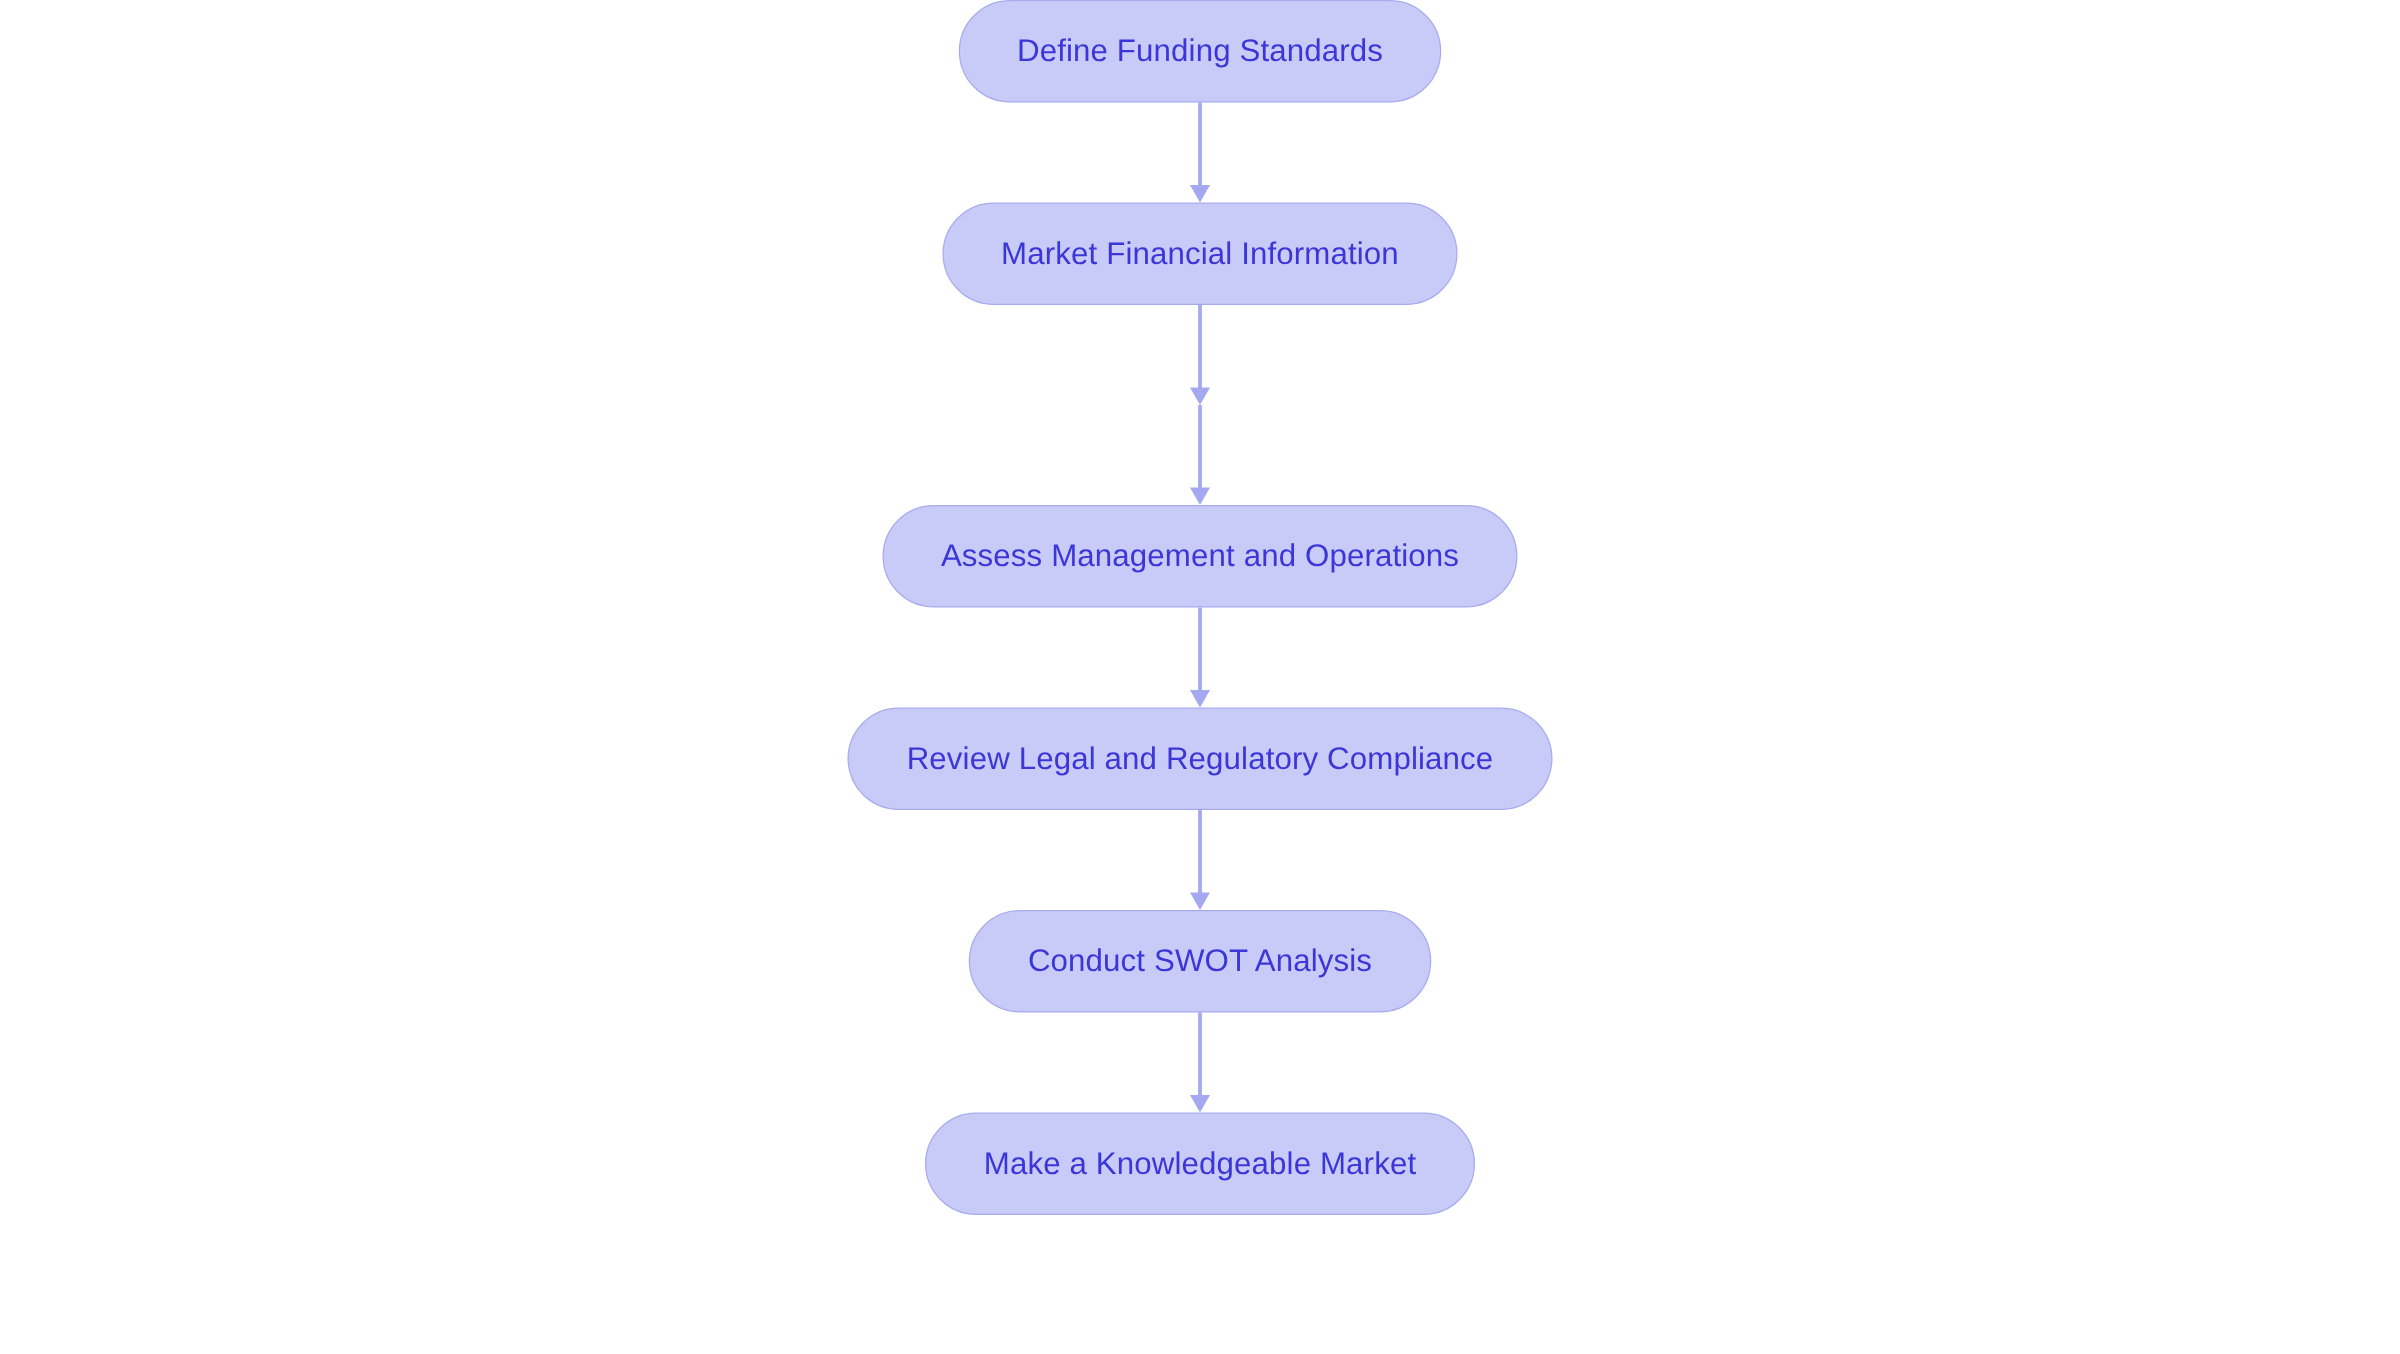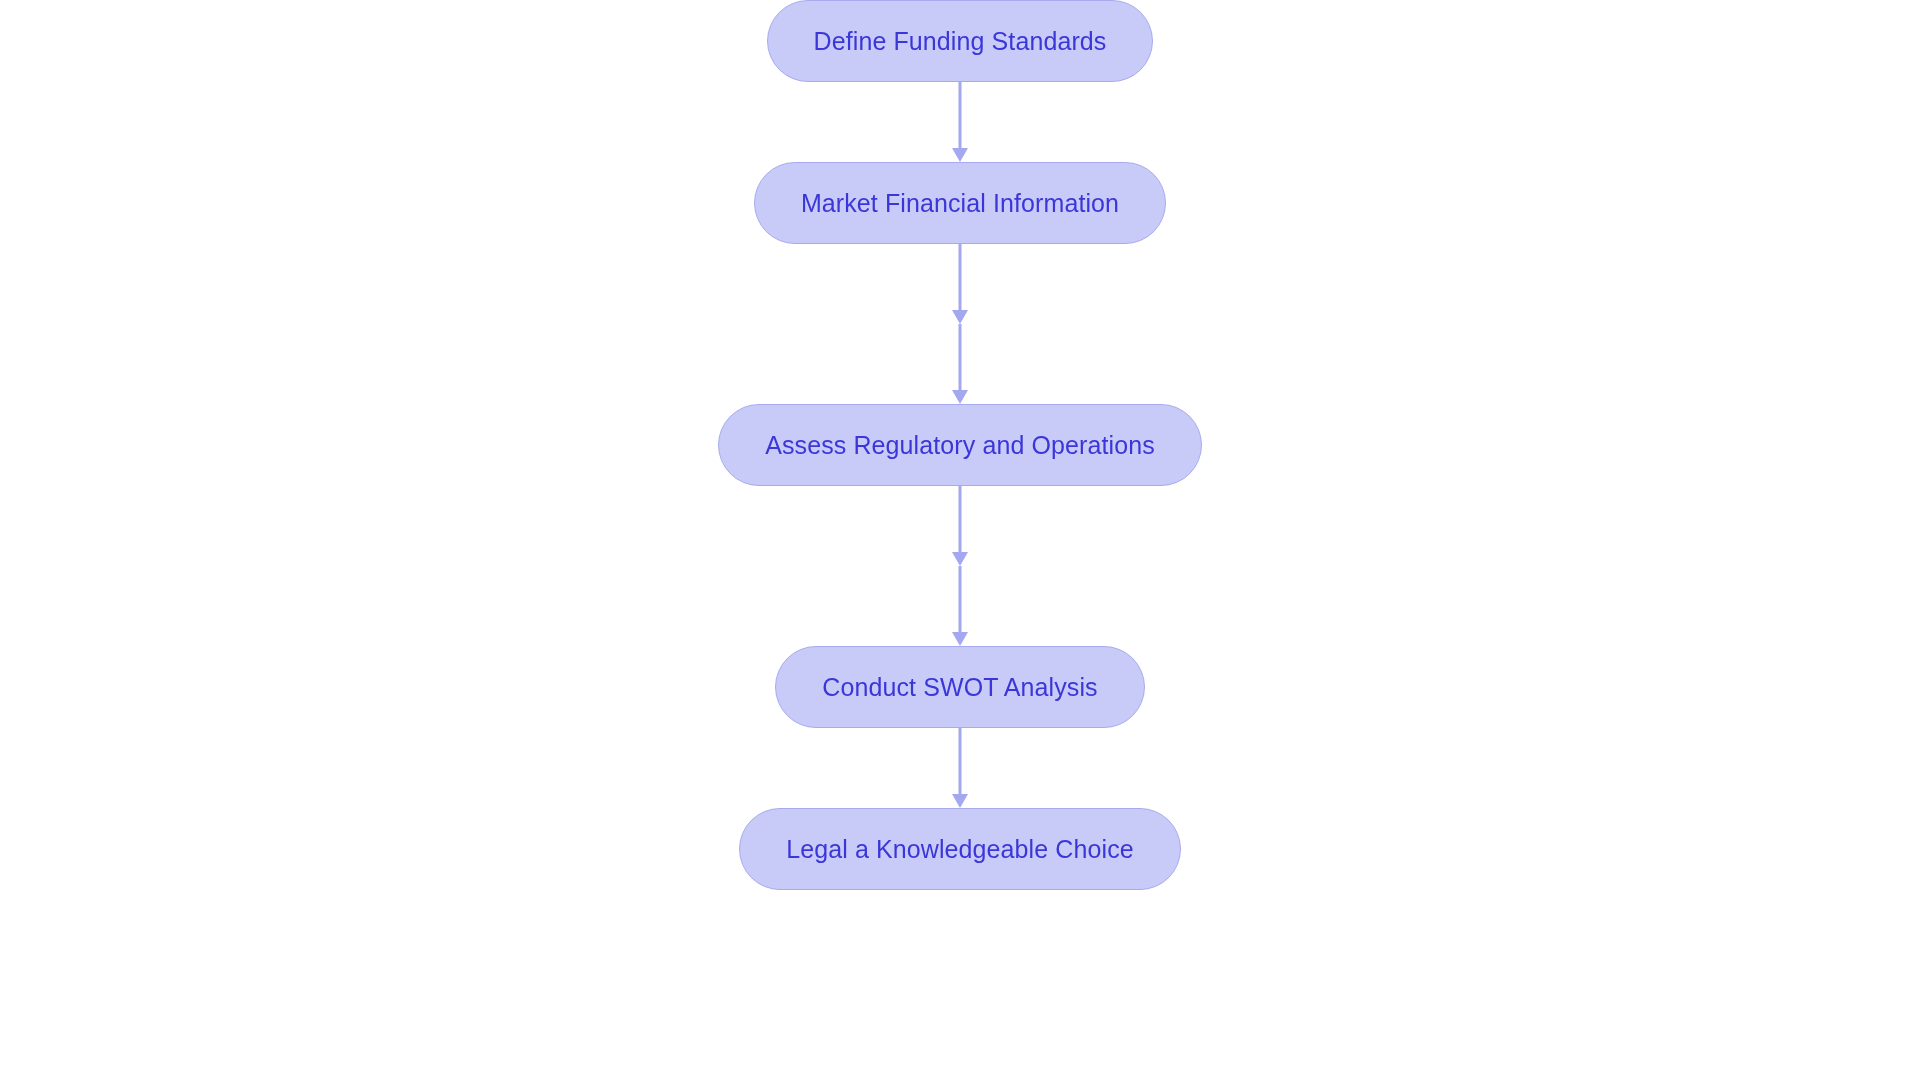--- a/index.html
+++ b/index.html
@@ -108,41 +108,44 @@
       <div class="flow-connector-arrowhead"></div>
     </div>
 
 
     <div class="flow-connector">
       <div class="flow-connector-line"></div>
       <div class="flow-connector-arrowhead"></div>
     </div>
 
     <div class="flow-node">
-      <span class="flow-node-label">Assess Regulatory and Operations</span>
+      <span class="flow-node-label">Assess Management and Operations</span>
     </div>
 
     <div class="flow-connector">
       <div class="flow-connector-line"></div>
       <div class="flow-connector-arrowhead"></div>
     </div>
 
+    <div class="flow-node">
+      <span class="flow-node-label">Review Legal and Regulatory Compliance</span>
+    </div>
 
     <div class="flow-connector">
       <div class="flow-connector-line"></div>
       <div class="flow-connector-arrowhead"></div>
     </div>
 
     <div class="flow-node">
       <span class="flow-node-label">Conduct SWOT Analysis</span>
     </div>
 
     <div class="flow-connector">
       <div class="flow-connector-line"></div>
       <div class="flow-connector-arrowhead"></div>
     </div>
 
     <div class="flow-node">
-      <span class="flow-node-label">Legal a Knowledgeable Choice</span>
+      <span class="flow-node-label">Make a Knowledgeable Market</span>
     </div>
 
   </div>
 </div>
 
 </body></html>

